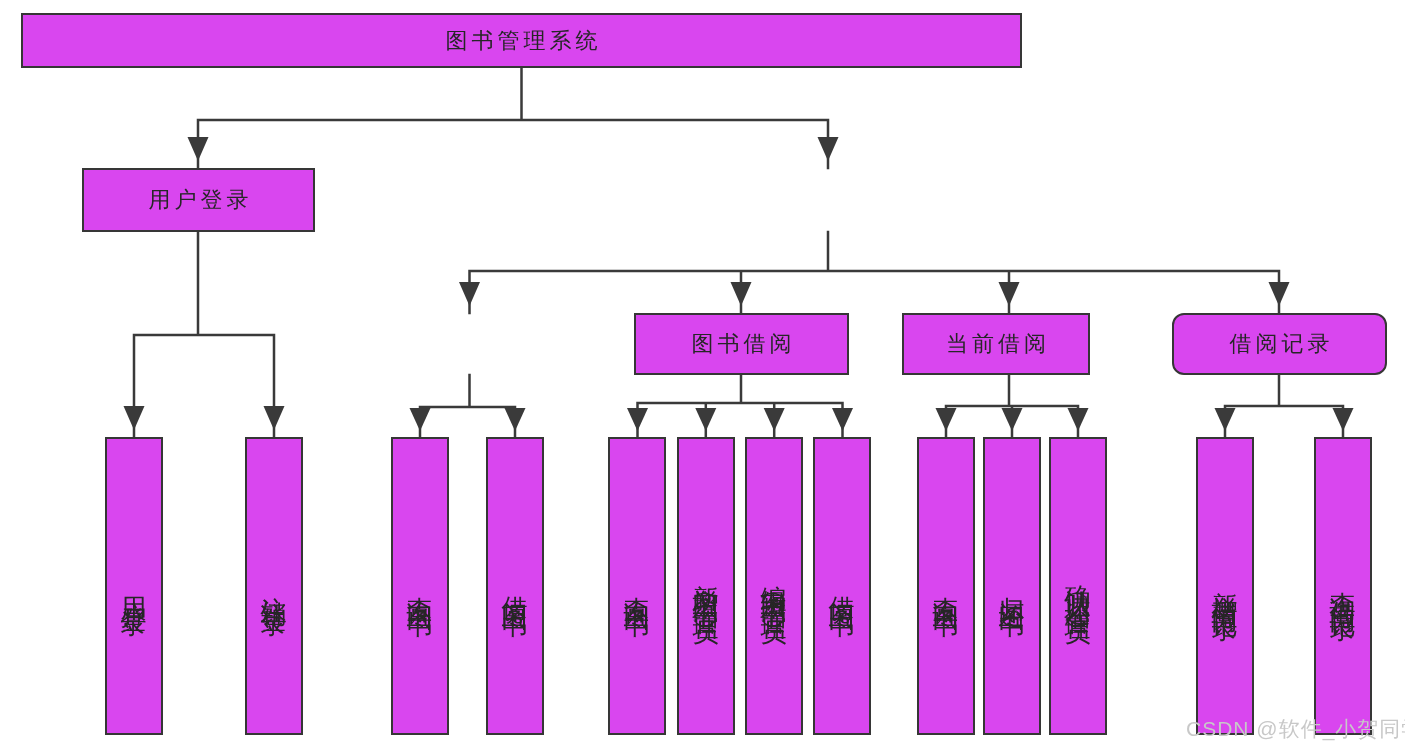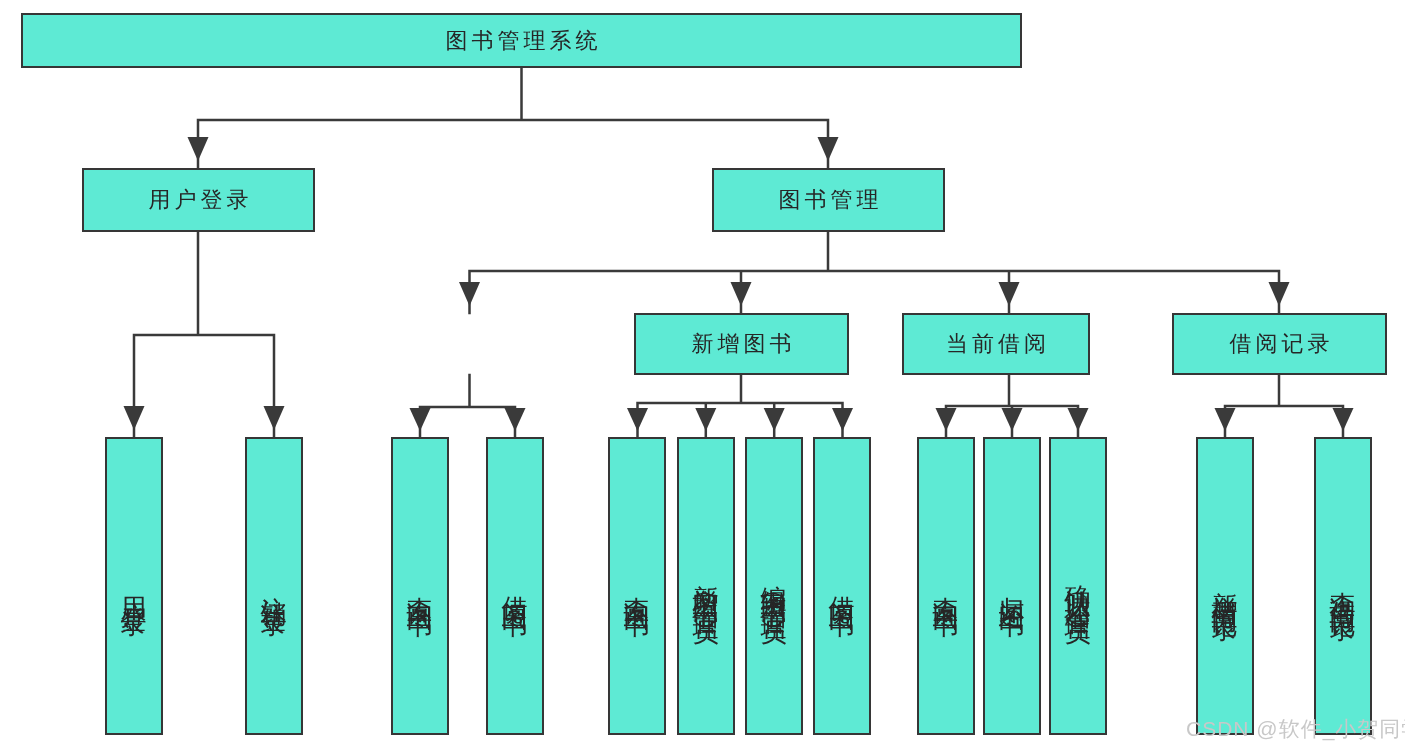--- a/index.html
+++ b/index.html
@@ -14,21 +14,21 @@
   }
   svg.wires {
     position: absolute;
     left: 0; top: 0;
     width: 1405px; height: 747px;
     pointer-events: none;
   }
   .box {
     position: absolute;
     box-sizing: border-box;
-    background: #5eead4;
+    background: #d946ef;
     border: 2.5px solid #363636;
     display: flex;
     align-items: center;
     justify-content: center;
     text-align: center;
   }
   .box.h .label {
     font-size: 22px;
     letter-spacing: 4px;
     text-indent: 4px;
@@ -44,21 +44,21 @@
   }
   
   .n-root  { left: 21px;   top: 13px;  width: 1001px; height: 55px; }
   
   .n-login { left: 82px;   top: 168px; width: 233px;  height: 64px; }
   .n-mgmt  { left: 712px;  top: 168px; width: 233px;  height: 64px; }
   
   .n-nb    { left: 362px;  top: 313px; width: 215px;  height: 62px; }
   .n-bb    { left: 634px;  top: 313px; width: 215px;  height: 62px; }
   .n-cb    { left: 902px;  top: 313px; width: 188px;  height: 62px; }
-  .n-br    { left: 1172px; top: 313px; width: 215px;  height: 62px; }
+  .n-br    { left: 1172px; top: 313px; width: 215px;  height: 62px; border-radius: 12px; }
   
   .leaf    { top: 437px; width: 58px; height: 298px; }
   .l-ulogin  { left: 105px;  }
   .l-logout  { left: 245px;  }
   .l-nbq     { left: 391px;  }
   .l-nbb     { left: 486px;  }
   .l-bbq     { left: 608px;  }
   .l-bba     { left: 677px;  }
   .l-bbe     { left: 745px;  }
   .l-bbb     { left: 813px;  }
@@ -129,26 +129,23 @@
     </g>
   </svg>
 
   <div class="box h n-root">
     <span class="label">图书管理系统</span>
   </div>
 
   <div class="box h n-login">
     <span class="label">用户登录</span>
   </div>
-  <div class="box h n-mgmt">
-    <span class="label">图书管理</span>
-  </div>
 
   <div class="box h n-bb">
-    <span class="label">新增图书</span>
+    <span class="label">图书借阅</span>
   </div>
   <div class="box h n-cb">
     <span class="label">当前借阅</span>
   </div>
   <div class="box h n-br">
     <span class="label">借阅记录</span>
   </div>
 
   <div class="box v leaf l-ulogin">
     <span class="label">用户登录</span>

